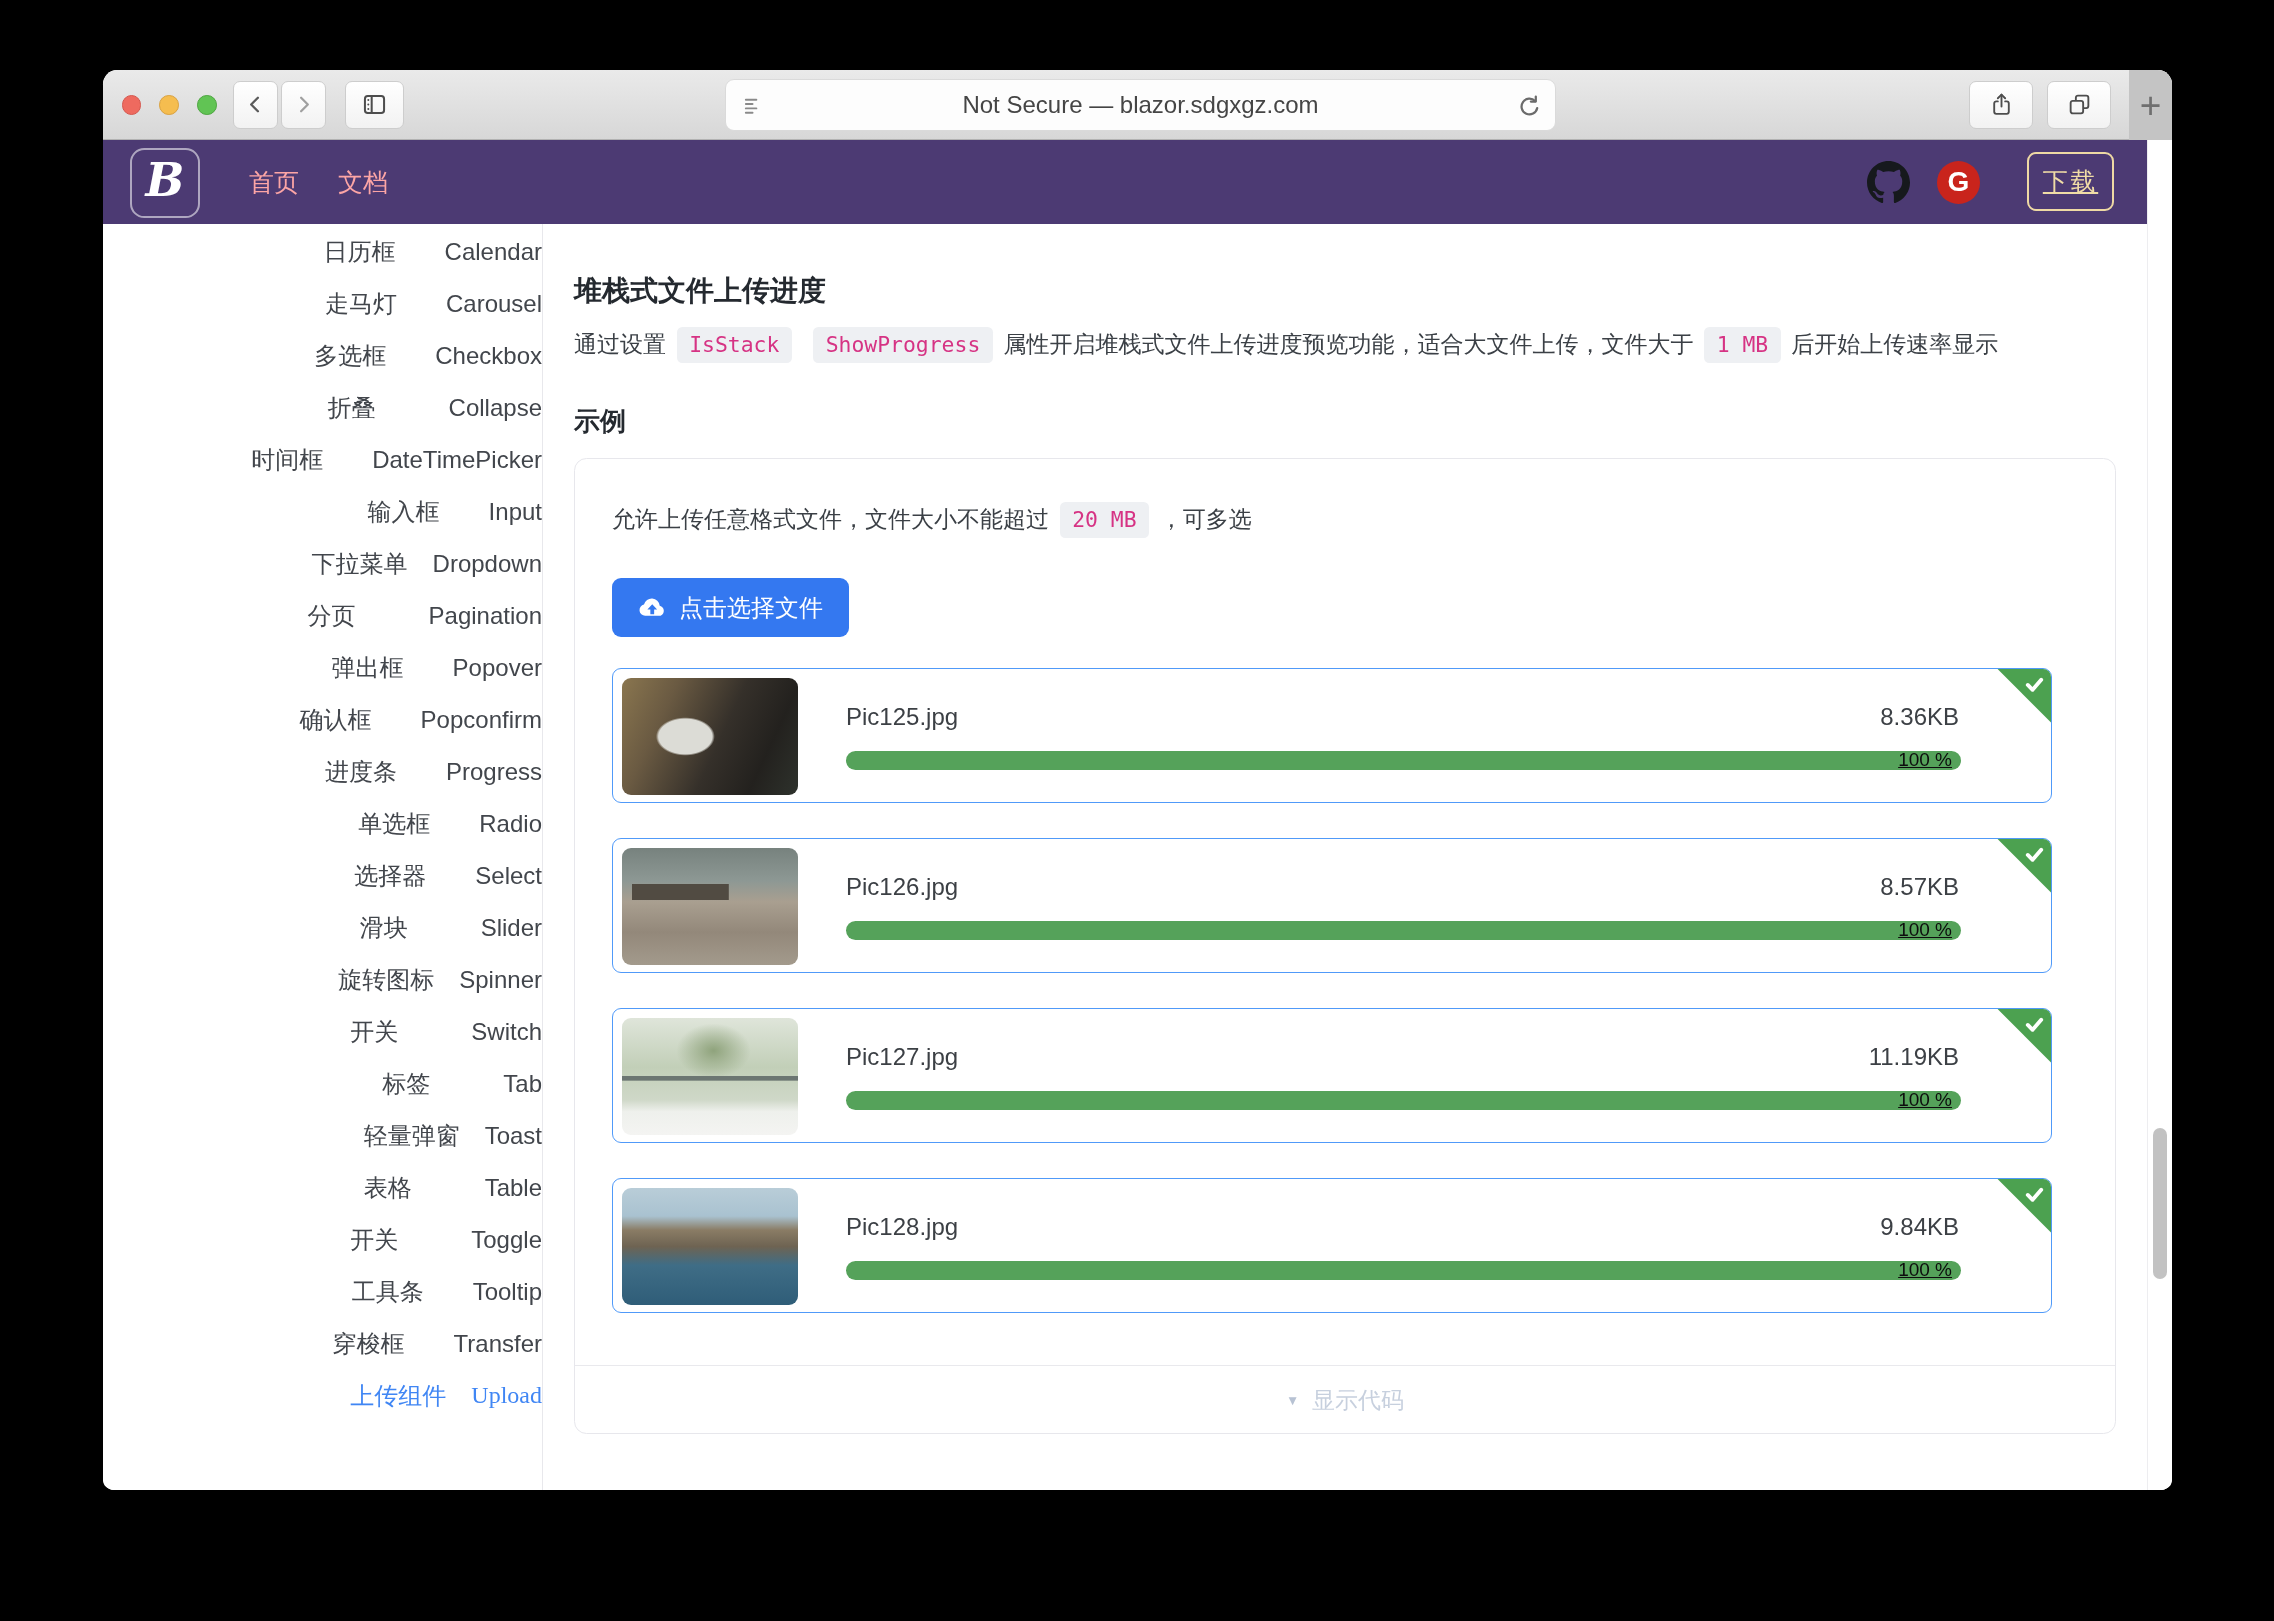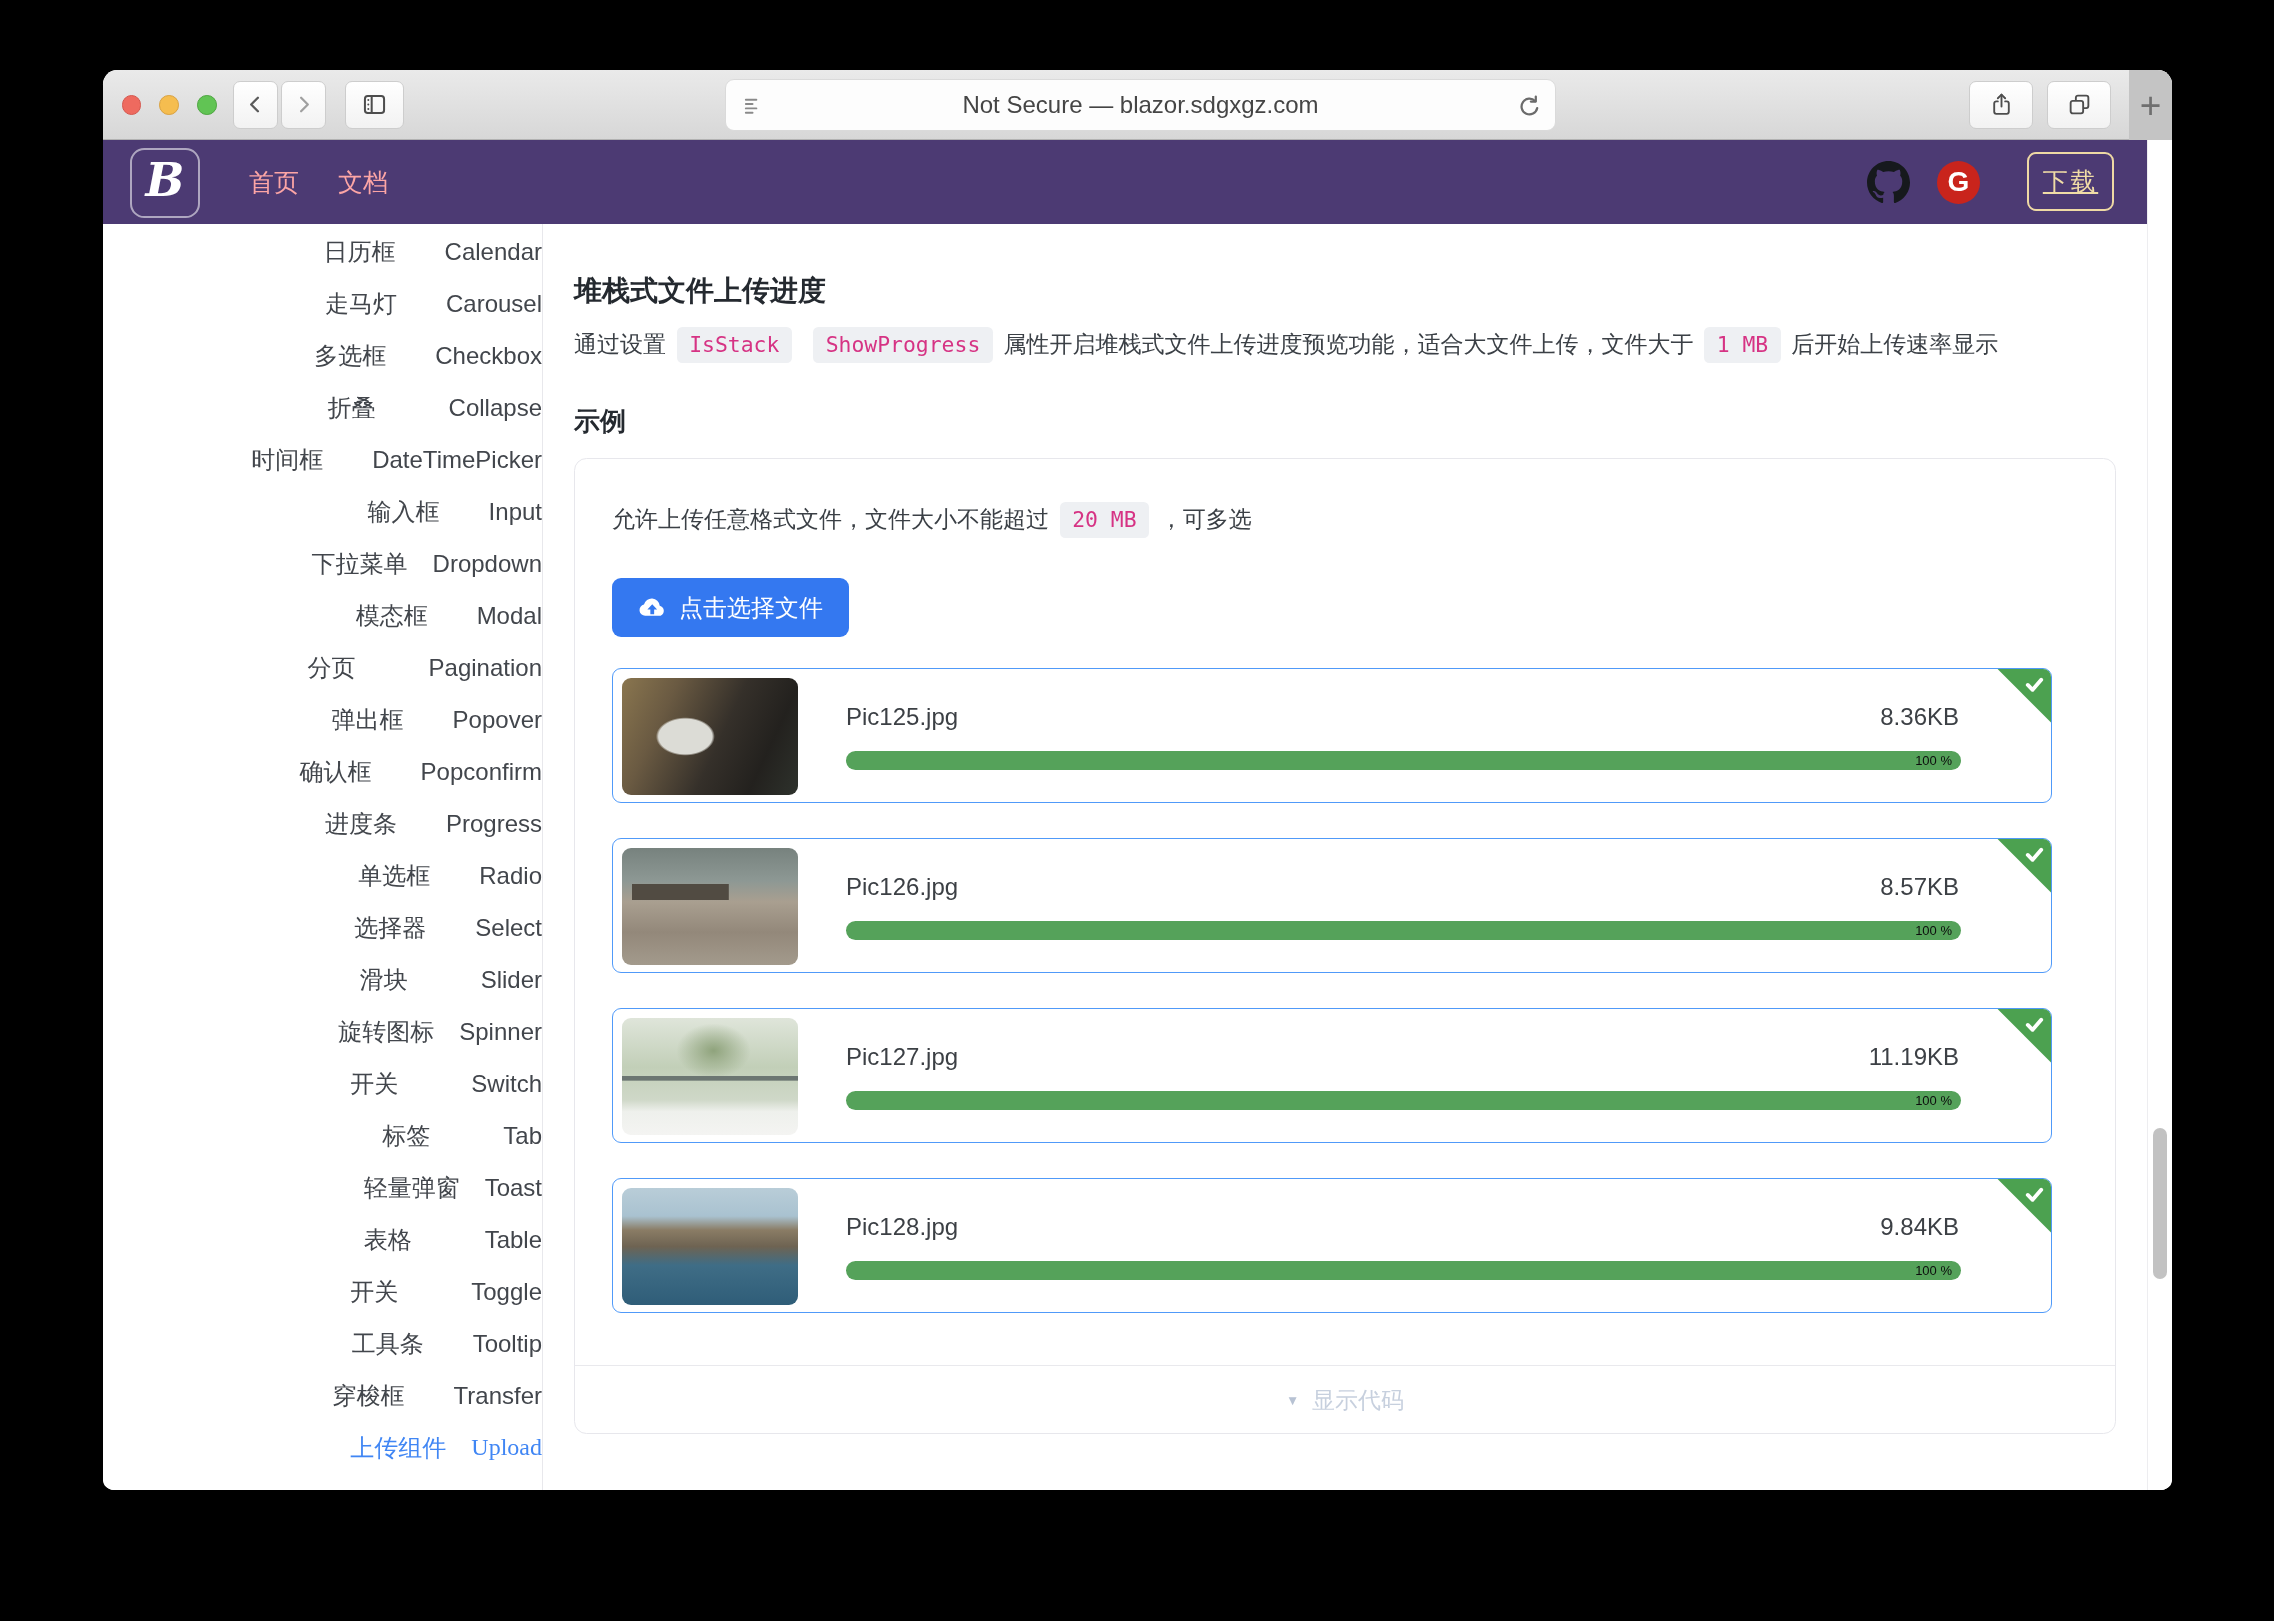--- a/index.html
+++ b/index.html
@@ -92,21 +92,21 @@
   .thumb-2 { background:
       linear-gradient(#6c7672,#6c7672) 0 52% / 100% 4% no-repeat,
       radial-gradient(ellipse 53px 39px at 52% 28%, #8fa37c 0%, rgba(143,163,124,0) 70%),
       linear-gradient(180deg,#dfe5da 0%,#c2cfb8 42%,#cfd8c8 70%,#eef0ec 80%,#f4f4f2 100%); }
   .thumb-3 { background:
       linear-gradient(180deg,#b9cdd8 0%,#a9c2d0 24%,#8a7c65 36%,#6e6352 50%,#3f6d86 66%,#2f5d78 100%); }
   .file-name { position:absolute; left:233px; top:34px; font-size:24px; color:#3c4045; }
   .file-size { position:absolute; right:92px; top:34px; font-size:24px; color:#3c4045; }
   .bar { position:absolute; left:233px; top:82px; width:1115px; height:18.7px; background:#55a25a;
          border-radius:9.8px; display:flex; align-items:center; justify-content:flex-end; padding-right:9px; }
-  .bar-label { font-size:13px; color:#0d0d0d; }
+  .bar-label { font-size:19px; color:#0d0d0d;text-decoration:underline; }
   .corner { position:absolute; top:-1.8px; right:-1.8px; width:57px; height:57px; background:#4ca150;
             clip-path:polygon(0 0,100% 0,100% 100%); }
   .corner svg { position:absolute; top:6.2px; right:7.1px; }
   .card-footer { position:absolute; left:0; right:0; top:906px; height:70px;
                  border-top:0.9px solid #e9e9ed; display:flex; align-items:center; justify-content:center;
                  gap:12.5px; cursor:pointer; border-radius:0 0 12.5px 12.5px; }
   .caret { color:#b7c2d3; font-size:13.4px; }
   .footer-label { color:#c7d0de; font-size:23px; }
 </style>
 </head>
@@ -215,24 +215,20 @@
             </div>
             <div class="side-row">
               <span class="zh">输入框</span>
               <span class="en">Input</span>
             </div>
             <div class="side-row">
               <span class="zh">下拉菜单</span>
               <span class="en">Dropdown</span>
             </div>
             <div class="side-row">
-              <span class="zh">模态框</span>
-              <span class="en">Modal</span>
-            </div>
-            <div class="side-row">
               <span class="zh">分页</span>
               <span class="en">Pagination</span>
             </div>
             <div class="side-row">
               <span class="zh">弹出框</span>
               <span class="en">Popover</span>
             </div>
             <div class="side-row">
               <span class="zh">确认框</span>
               <span class="en">Popconfirm</span>

